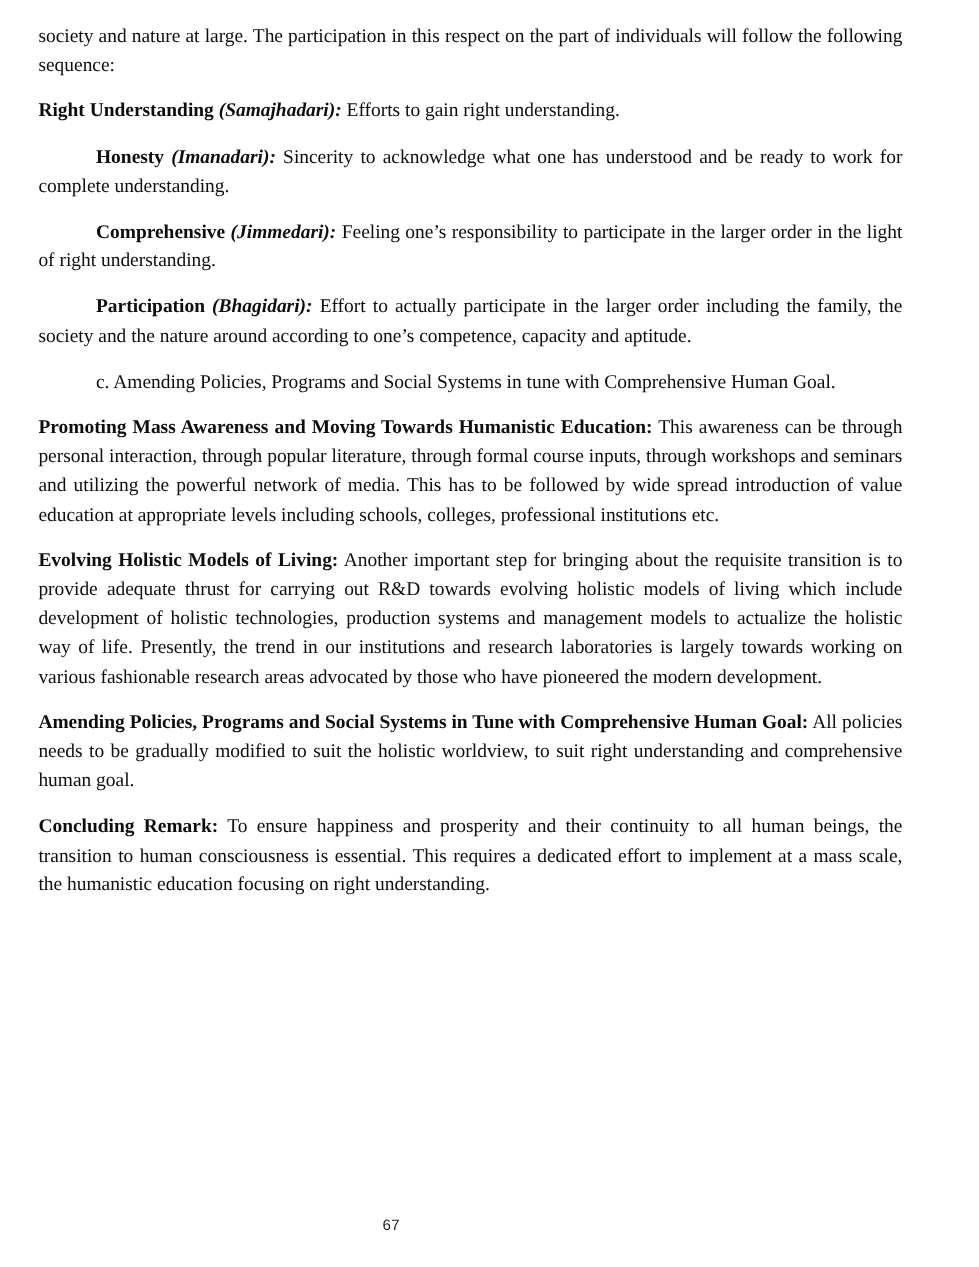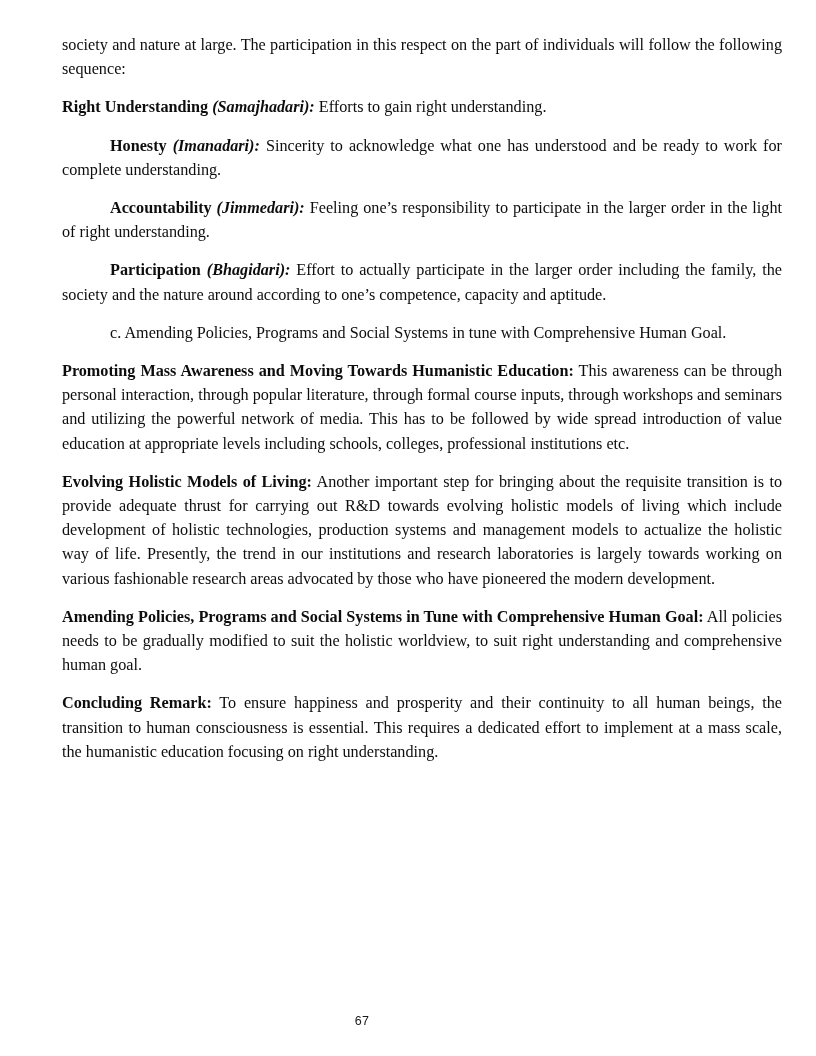--- a/index.html
+++ b/index.html
@@ -12,24 +12,23 @@
     width: 816px;
     height: 1056px;
     background: #ffffff;
     margin: 0 auto;
     overflow: hidden;
     font-family: "Liberation Serif", "DejaVu Serif", serif;
     color: #0d0d0d;
   }
   .content {
     position: absolute;
-    left: 62px;
+    left: 32px;
     top: 18px;
     width: 720px;
-    margin-top: 15px;
   }
   p {
     margin: 0 0 14px 0;
     font-size: 16.2px;
     line-height: 24.2px;
     text-align: justify;
     text-justify: inter-word;
     hyphens: none;
   }
   p.indent {
@@ -54,21 +53,20 @@
   .pagenum {
     position: absolute;
     left: 0;
     top: 1014px;
     width: 652px;
     text-align: center;
     font-family: "Liberation Sans", "DejaVu Sans", sans-serif;
     font-size: 12.5px;
     color: #1a1a1a;
     letter-spacing: 0.2px;
-    padding-left: 36px;
   }
 </style>
 </head>
 <body>
 
 <div class="page">
   <div class="content">
 
     <p>
       <span>society and nature at large. The participation in this respect on the part of individuals will follow the following sequence:</span>
@@ -76,21 +74,21 @@
 
     <p>
       <span class="b">Right Understanding</span><span> </span><span class="bi">(Samajhadari):</span><span> </span><span>Efforts to gain right understanding.</span>
     </p>
 
     <p class="indent">
       <span class="b">Honesty</span><span> </span><span class="bi">(Imanadari):</span><span> </span><span>Sincerity to acknowledge what one has understood and be ready to work for complete understanding.</span>
     </p>
 
     <p class="indent">
-      <span class="b">Accountability</span><span> </span><span class="bi">(Jimmedari):</span><span> </span><span>Feeling one’s responsibility to participate in the larger order in the light of right understanding.</span>
+      <span class="b">Comprehensive</span><span> </span><span class="bi">(Jimmedari):</span><span> </span><span>Feeling one’s responsibility to participate in the larger order in the light of right understanding.</span>
     </p>
 
     <p class="indent">
       <span class="b">Participation</span><span> </span><span class="bi">(Bhagidari):</span><span> </span><span>Effort to actually participate in the larger order including the family, the society and the nature around according to one’s competence, capacity and aptitude.</span>
     </p>
 
 
     <p class="listitem">c. Amending Policies, Programs and Social Systems in tune with Comprehensive Human Goal.</p>
 
     <p>

